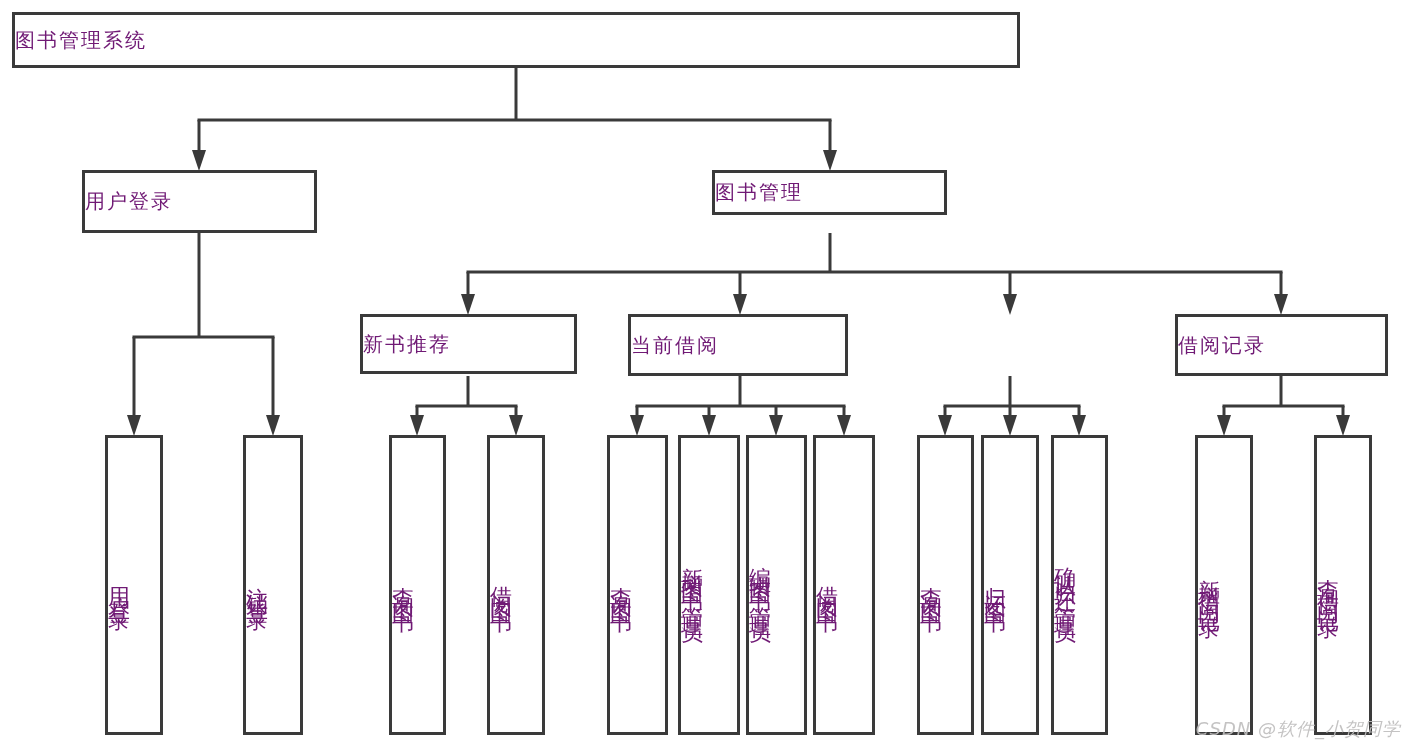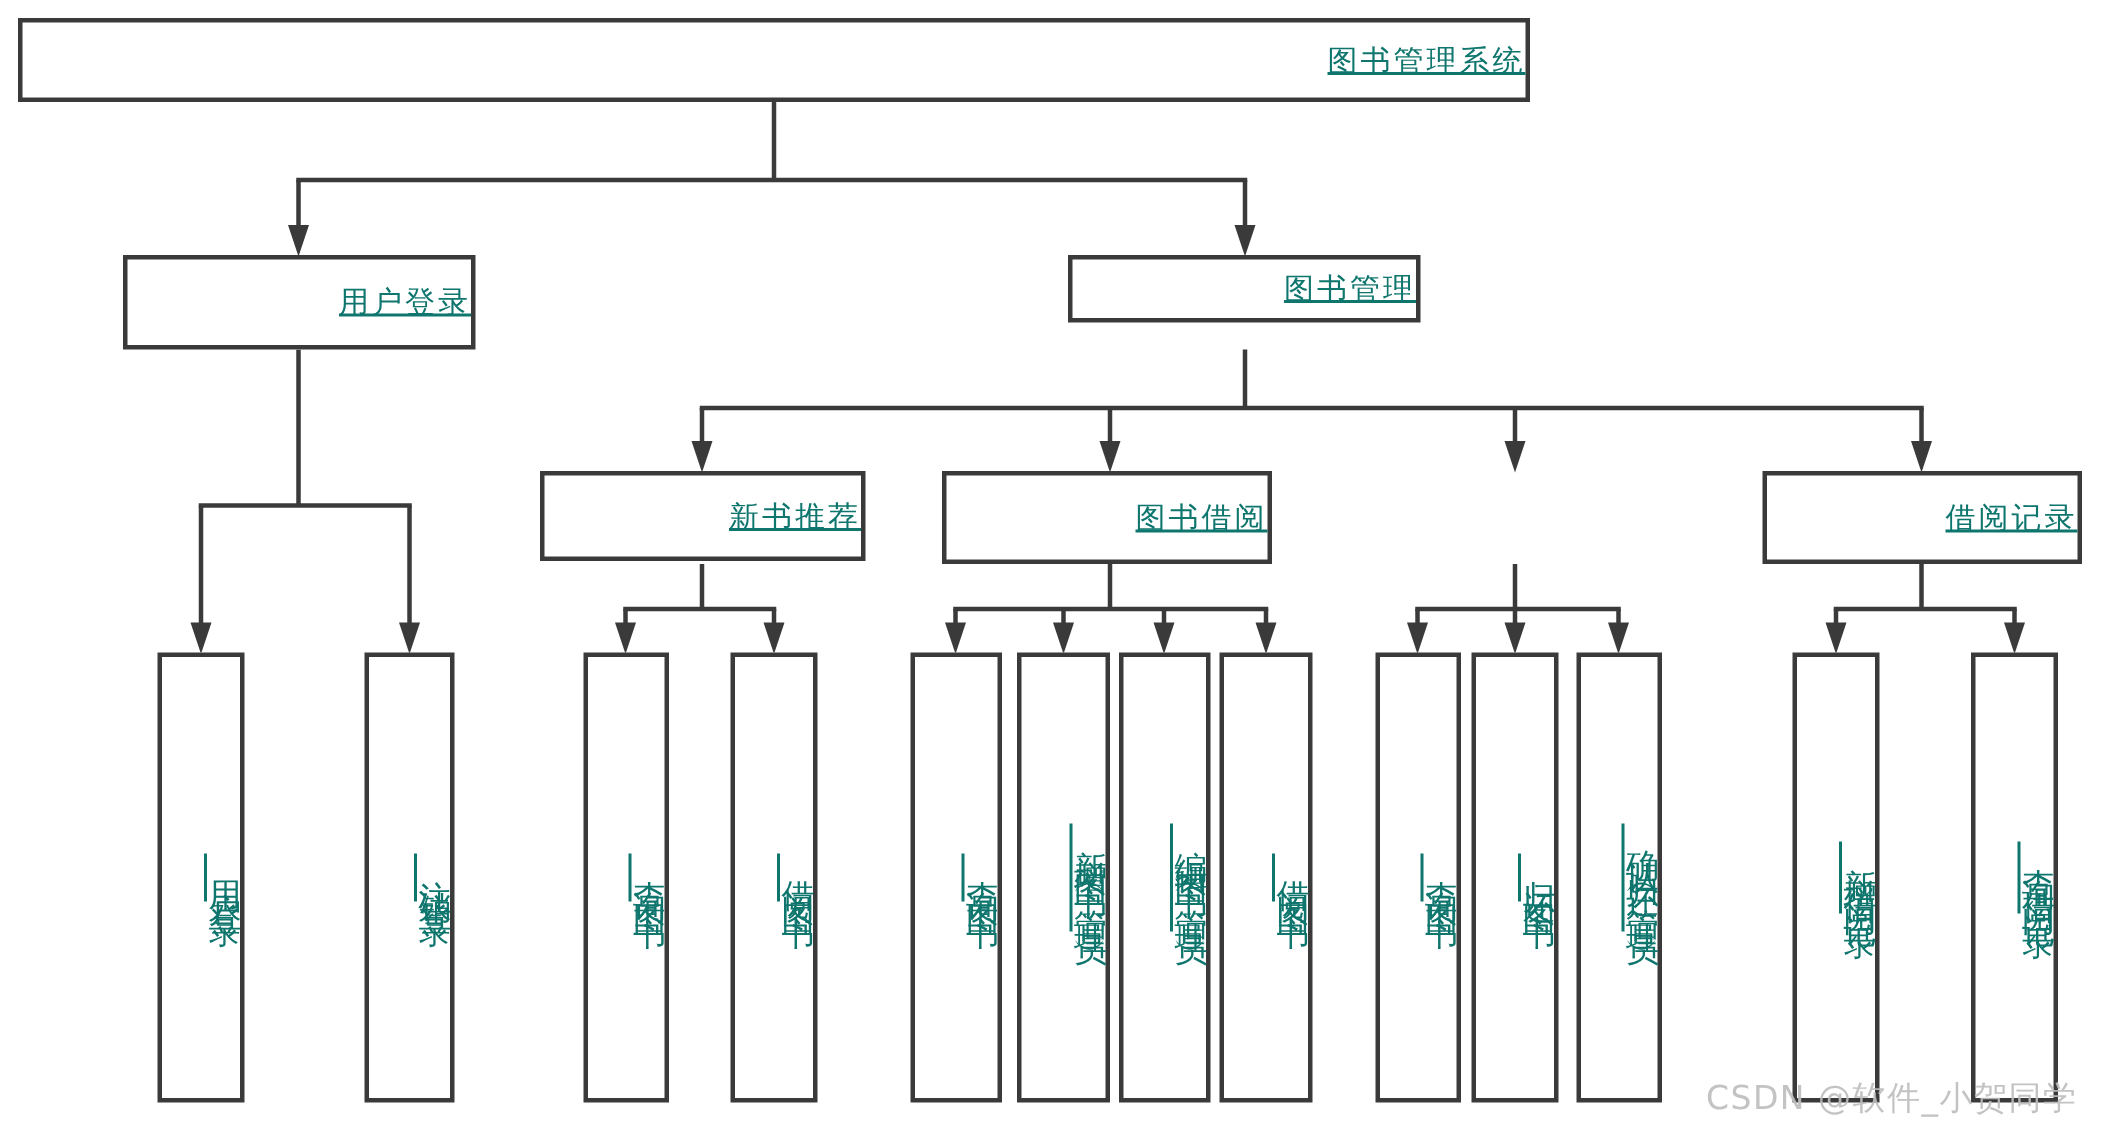--- a/index.html
+++ b/index.html
@@ -22,23 +22,22 @@
     left: 0; top: 0;
     width: 1405px; height: 747px;
   }
   .box {
     position: absolute;
     box-sizing: border-box;
     border: 3px solid #3a3a3a;
     background: #ffffff;
     display: flex;
     align-items: center;
-    justify-content: flex-end;
-    color: #0f766e;
-    text-decoration: underline;
+    justify-content: flex-start;
+    color: #701a75;
   }
   .hlabel {
     font-size: 20px;
     letter-spacing: 2px;
     white-space: nowrap;
   }
   .leaf .vlabel {
     writing-mode: vertical-rl;
     font-size: 22px;
     letter-spacing: 8px;
@@ -65,28 +64,29 @@
   #n-f6  { left: 678px;  width: 62px; }
   #n-f7  { left: 746px;  width: 61px; }
   #n-f8  { left: 813px;  width: 62px; }
   #n-f9  { left: 917px;  width: 57px; }
   #n-f10 { left: 981px;  width: 58px; }
   #n-f11 { left: 1051px; width: 57px; }
   #n-f12 { left: 1195px; width: 58px; }
   #n-f13 { left: 1314px; width: 58px; }
   #watermark {
     position: absolute;
-    right: 20px;
+    right: 4px;
     top: 717px;
-    font-size: 22px;
+    font-size: 18px;
     letter-spacing: 1px;
     color: #bfbebe;
     opacity: 0.92;
     z-index: 10;
     white-space: nowrap;
+    font-style: italic;
   }
 </style>
 </head>
 <body>
 
 <div id="canvas">
 
   <svg id="connectors" width="1405" height="747" viewBox="0 0 1405 747" xmlns="http://www.w3.org/2000/svg">
     <g stroke="#3a3a3a" stroke-width="3" fill="none">
 
@@ -164,21 +164,21 @@
     <span class="hlabel">用户登录</span>
   </div>
   <div class="box" id="n-l2b">
     <span class="hlabel">图书管理</span>
   </div>
 
   <div class="box" id="n-l3a">
     <span class="hlabel">新书推荐</span>
   </div>
   <div class="box" id="n-l3b">
-    <span class="hlabel">图书借阅</span>
+    <span class="hlabel">当前借阅</span>
   </div>
   <div class="box" id="n-l3d">
     <span class="hlabel">借阅记录</span>
   </div>
 
   <div class="box leaf" id="n-f1">
     <span class="vlabel">用户登录</span>
   </div>
   <div class="box leaf" id="n-f2">
     <span class="vlabel">注销登录</span>

